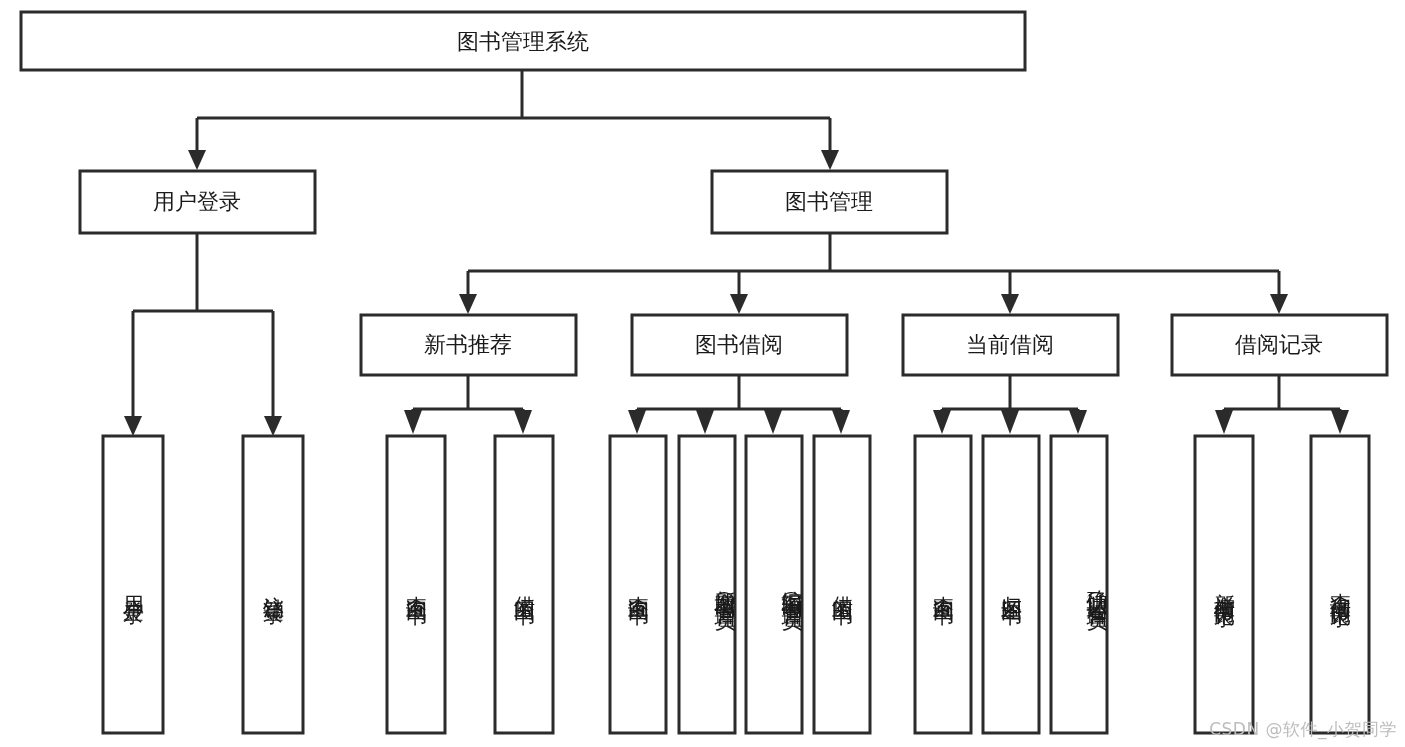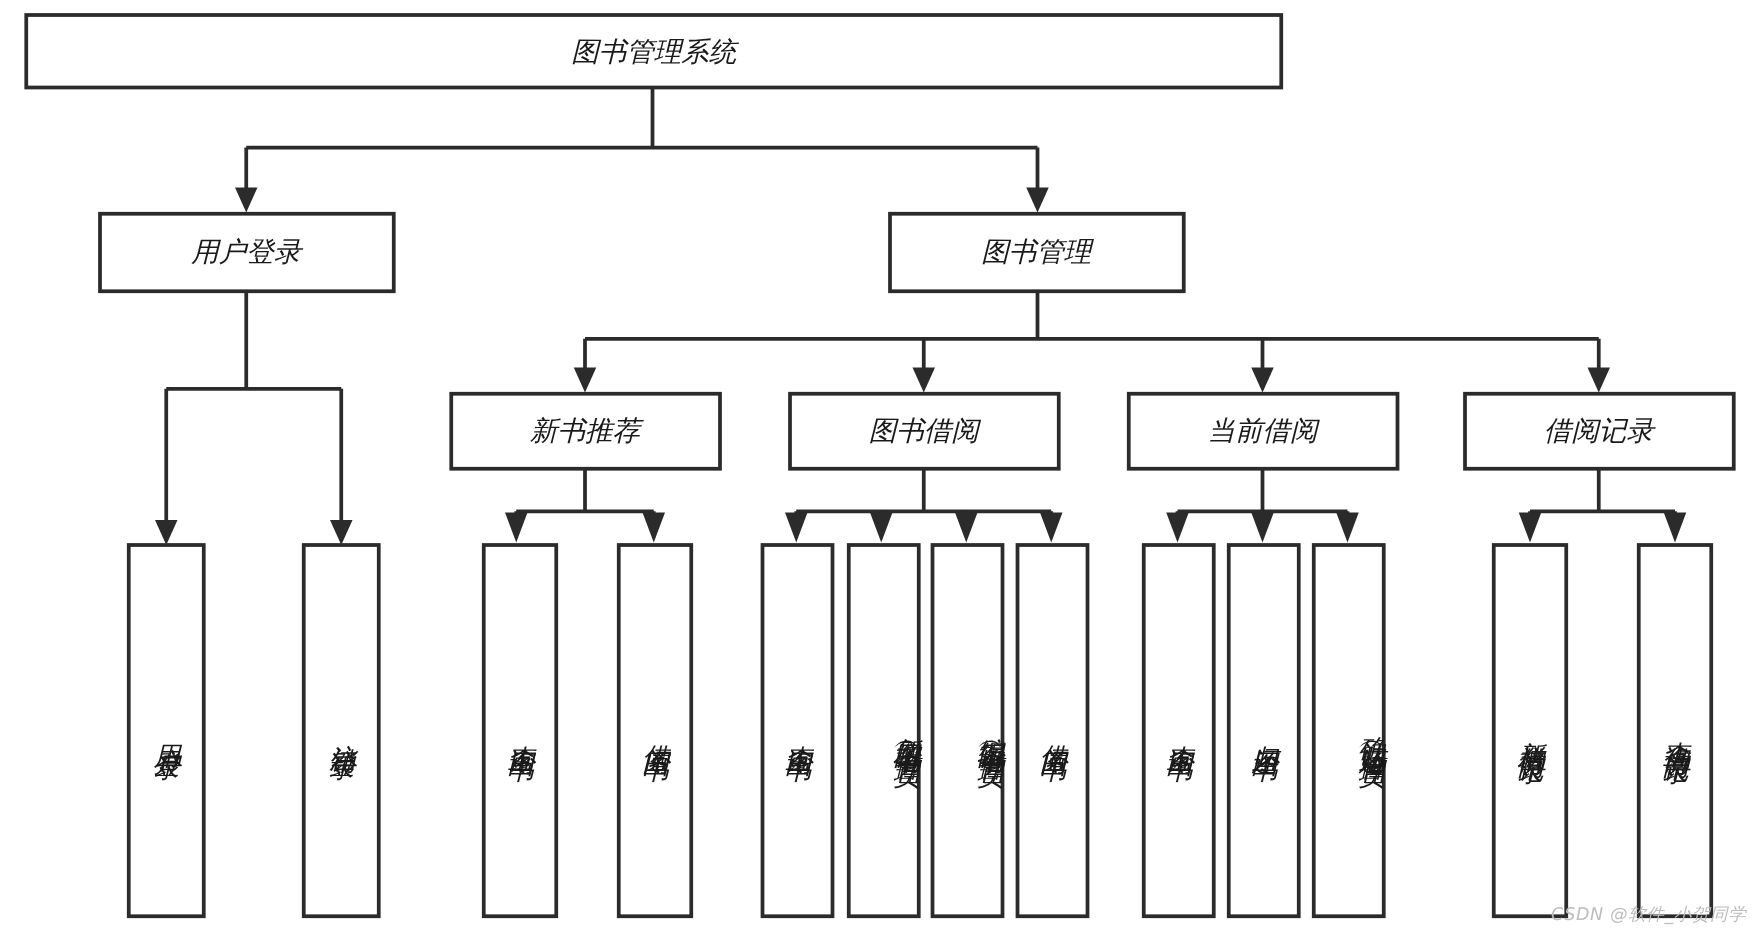--- a/index.html
+++ b/index.html
@@ -11,21 +11,20 @@
     width: 1405px;
     height: 747px;
     font-family: "DejaVu Sans", "Liberation Sans", sans-serif;
     overflow: hidden;
   }
   #diagram-root {
     position: relative;
     width: 1405px;
     height: 747px;
     background: #ffffff;
-    font-style: italic;
   }
   svg#flow {
     position: absolute;
     left: 0;
     top: 0;
     width: 1405px;
     height: 747px;
   }
   .box-rect {
     fill: #ffffff;
@@ -69,21 +68,21 @@
     fill: none;
   }
   .arrowhead {
     fill: #2b2b2b;
   }
   #watermark {
     position: absolute;
     right: 8px;
     bottom: 6px;
     font-family: "DejaVu Sans", "Liberation Sans", sans-serif;
-    font-size: 14px;
+    font-size: 17px;
     color: #bdbdbd;
     letter-spacing: 0.5px;
     user-select: none;
     pointer-events: none;
   }
 </style>
 </head>
 <body>
 
 <div id="diagram-root">

